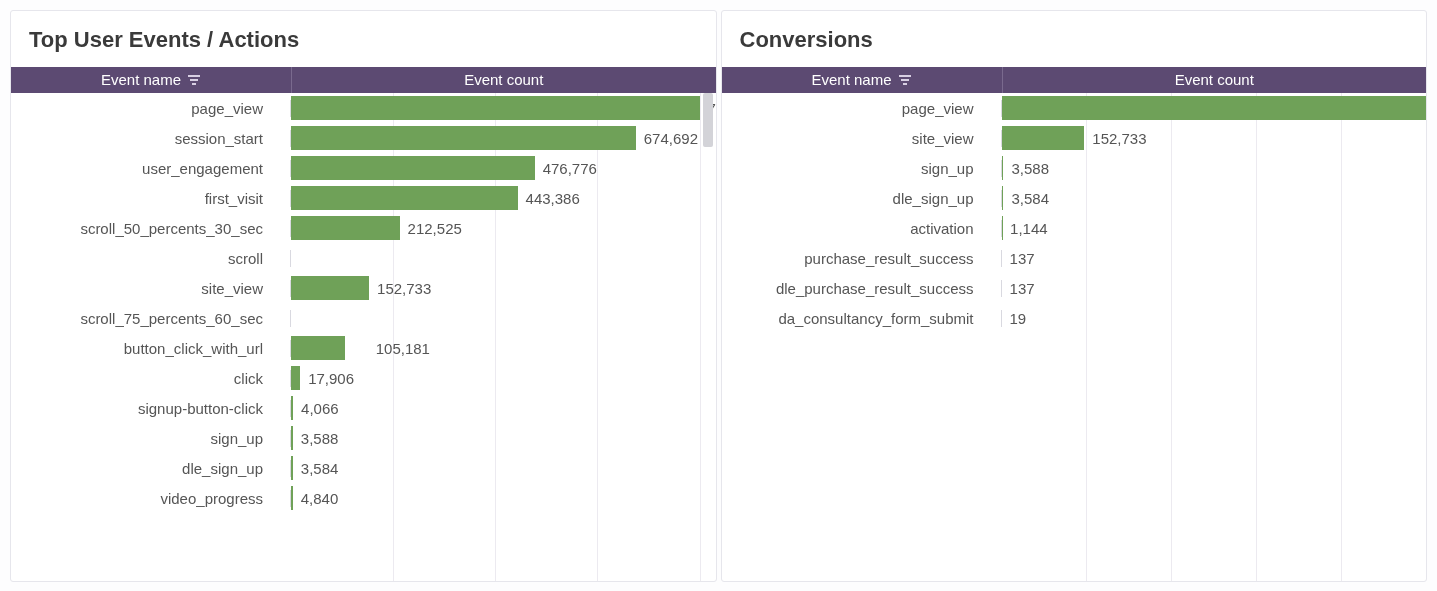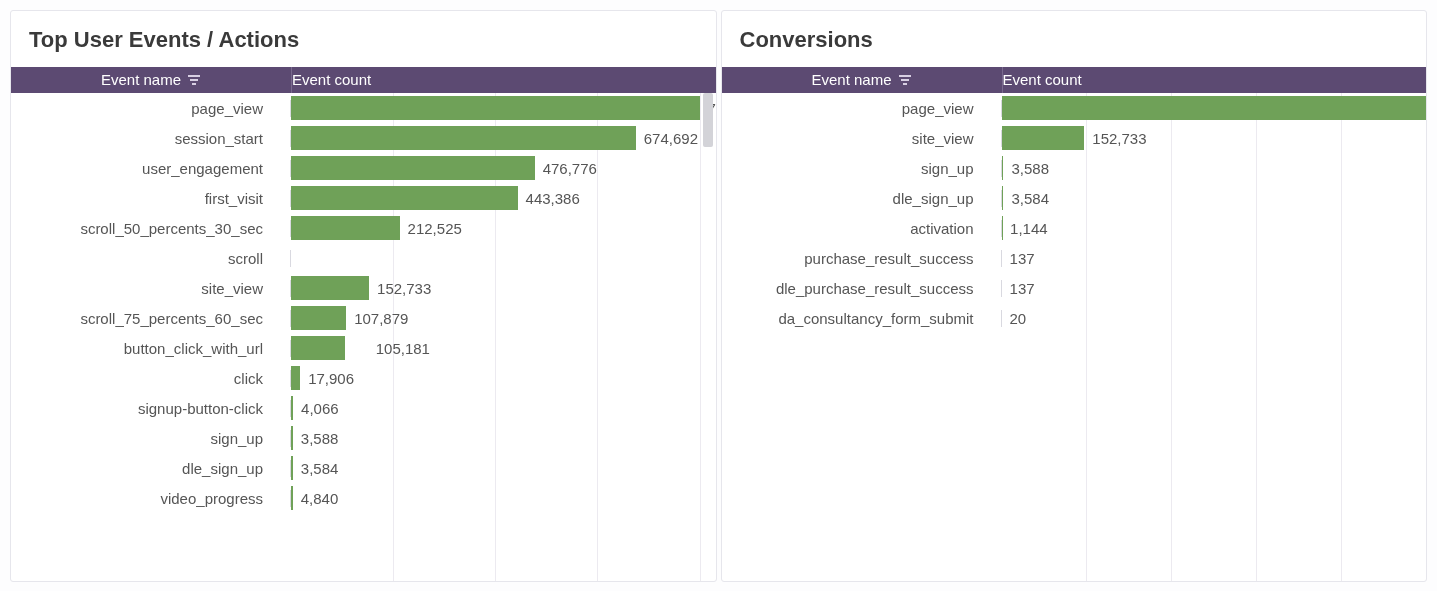--- a/index.html
+++ b/index.html
@@ -1,21 +1,21 @@
 <!DOCTYPE html>
 <html><head>
 <meta charset="utf-8">
 <style>
   html,body{margin:0;padding:0;background:#fdfdfe;font-family:"Segoe UI",Arial,sans-serif;color:#333;}
   .dashboard{display:flex;gap:4px;padding:10px;width:1437px;box-sizing:border-box;}
   .panel{flex:1;border:1px solid #e6e6ec;border-radius:3px;background:#fff;overflow:hidden;display:flex;flex-direction:column;height:570px;}
   .panel-title{font-size:22px;font-weight:600;color:#3a3a3a;padding:16px 18px 14px 18px;}
   .table-head{display:flex;height:26px;line-height:26px;background:#5c4a72;color:#fff;font-size:15px;}
   .th-name{width:280px;text-align:center;border-right:1px solid #7a6a8e;display:flex;align-items:center;justify-content:center;gap:6px;}
-  .th-count{flex:1;}
+  .th-count{flex:1;text-align:center;}
   .filter-ico{display:inline-block;}
   .filter-ico svg{display:block;}
   .rows-viewport{flex:1;overflow:hidden;position:relative;}
   .rows{position:relative;}
   .row{display:flex;height:30px;align-items:center;font-size:15px;color:#555;}
   .cell-name{width:280px;text-align:right;padding-right:27px;box-sizing:border-box;border-right:1px solid #d9d9e0;white-space:nowrap;overflow:hidden;}
   .cell-bar{flex:1;position:relative;height:100%;padding-left:29px;}
   .bar{position:absolute;top:3px;bottom:3px;left:0;background:#6fa158;}
   .bar-label{position:absolute;top:0;bottom:0;display:flex;align-items:center;font-size:15px;color:#555;padding-left:4px;white-space:nowrap;}
   .grid-lines{position:absolute;inset:0;pointer-events:none;}
@@ -92,24 +92,20 @@
           </div>
           <div class="row">
             <div class="cell-name">site_view</div>
             <div class="cell-bar">
               <div class="bar" style="width: calc(19.1059% - 3.05694px);"></div>
               <div class="bar-label" style="left: calc(19.1059% + 0.943056px);">152,733</div>
             </div>
           </div>
           <div class="row">
             <div class="cell-name">scroll_75_percents_60_sec</div>
-            <div class="cell-bar">
-              <div class="bar" style="width: calc(13.4949% - 2.15918px);"></div>
-              <div class="bar-label" style="left: calc(13.4949% + 1.84082px);">107,879</div>
-            </div>
           </div>
           <div class="row">
             <div class="cell-name">button_click_with_url</div>
             <div class="cell-bar">
               <div class="bar" style="width: calc(13.1574% - 2.10518px);"></div>
               <div class="bar-label" style="left: calc(13.1574% + 1.89482px); margin-left: 23px;">105,181</div>
             </div>
           </div>
           <div class="row">
             <div class="cell-name">click</div>
@@ -222,19 +218,19 @@
             <div class="cell-name">dle_purchase_result_success</div>
             <div class="cell-bar">
               <div class="bar" style="width: 0.0175%;"></div>
               <div class="bar-label" style="left: calc(0.0175% + 4px);">137</div>
             </div>
           </div>
           <div class="row">
             <div class="cell-name">da_consultancy_form_submit</div>
             <div class="cell-bar">
               <div class="bar" style="width: 0.0023%;"></div>
-              <div class="bar-label" style="left: calc(0.0023% + 4px);">20</div>
+              <div class="bar-label" style="left: calc(0.0023% + 4px);">19</div>
             </div>
           </div>
         </div>
       </div>
     </div>
   </div>
 
 </body></html>

